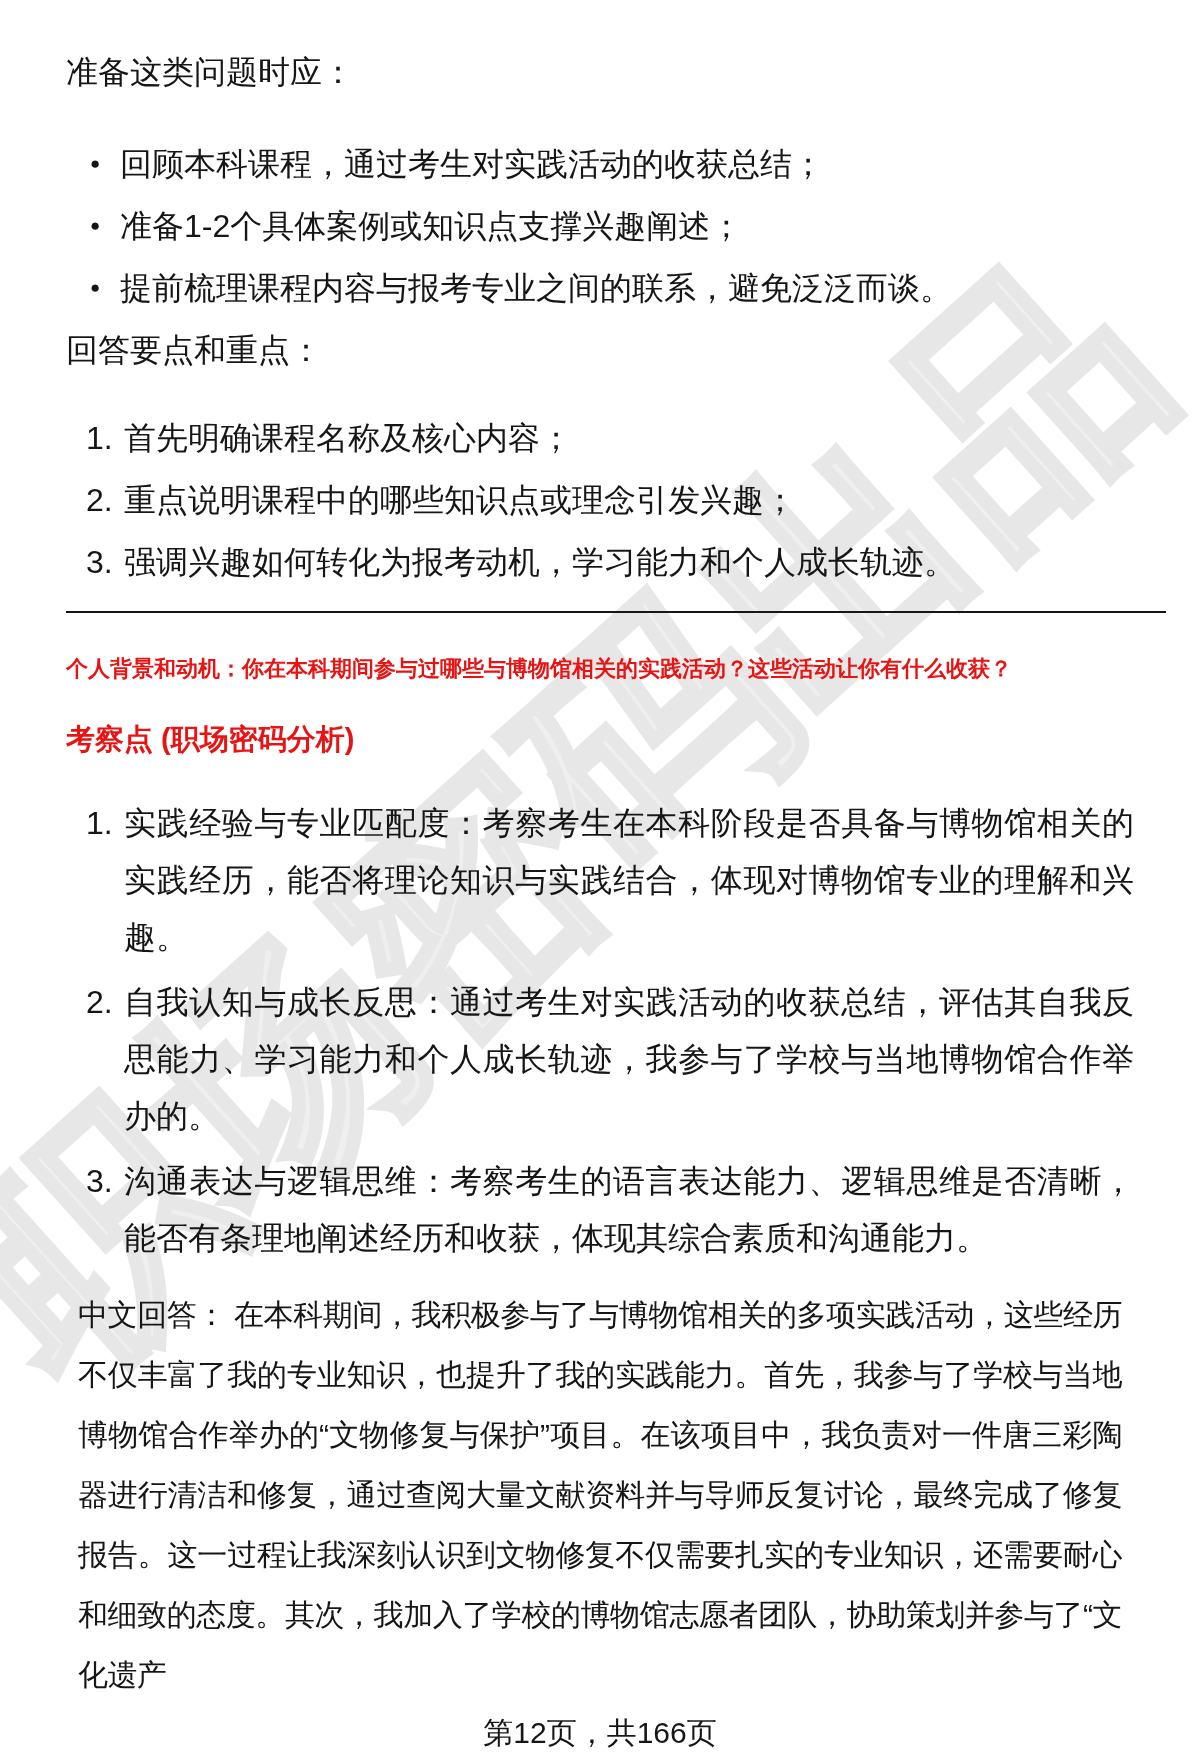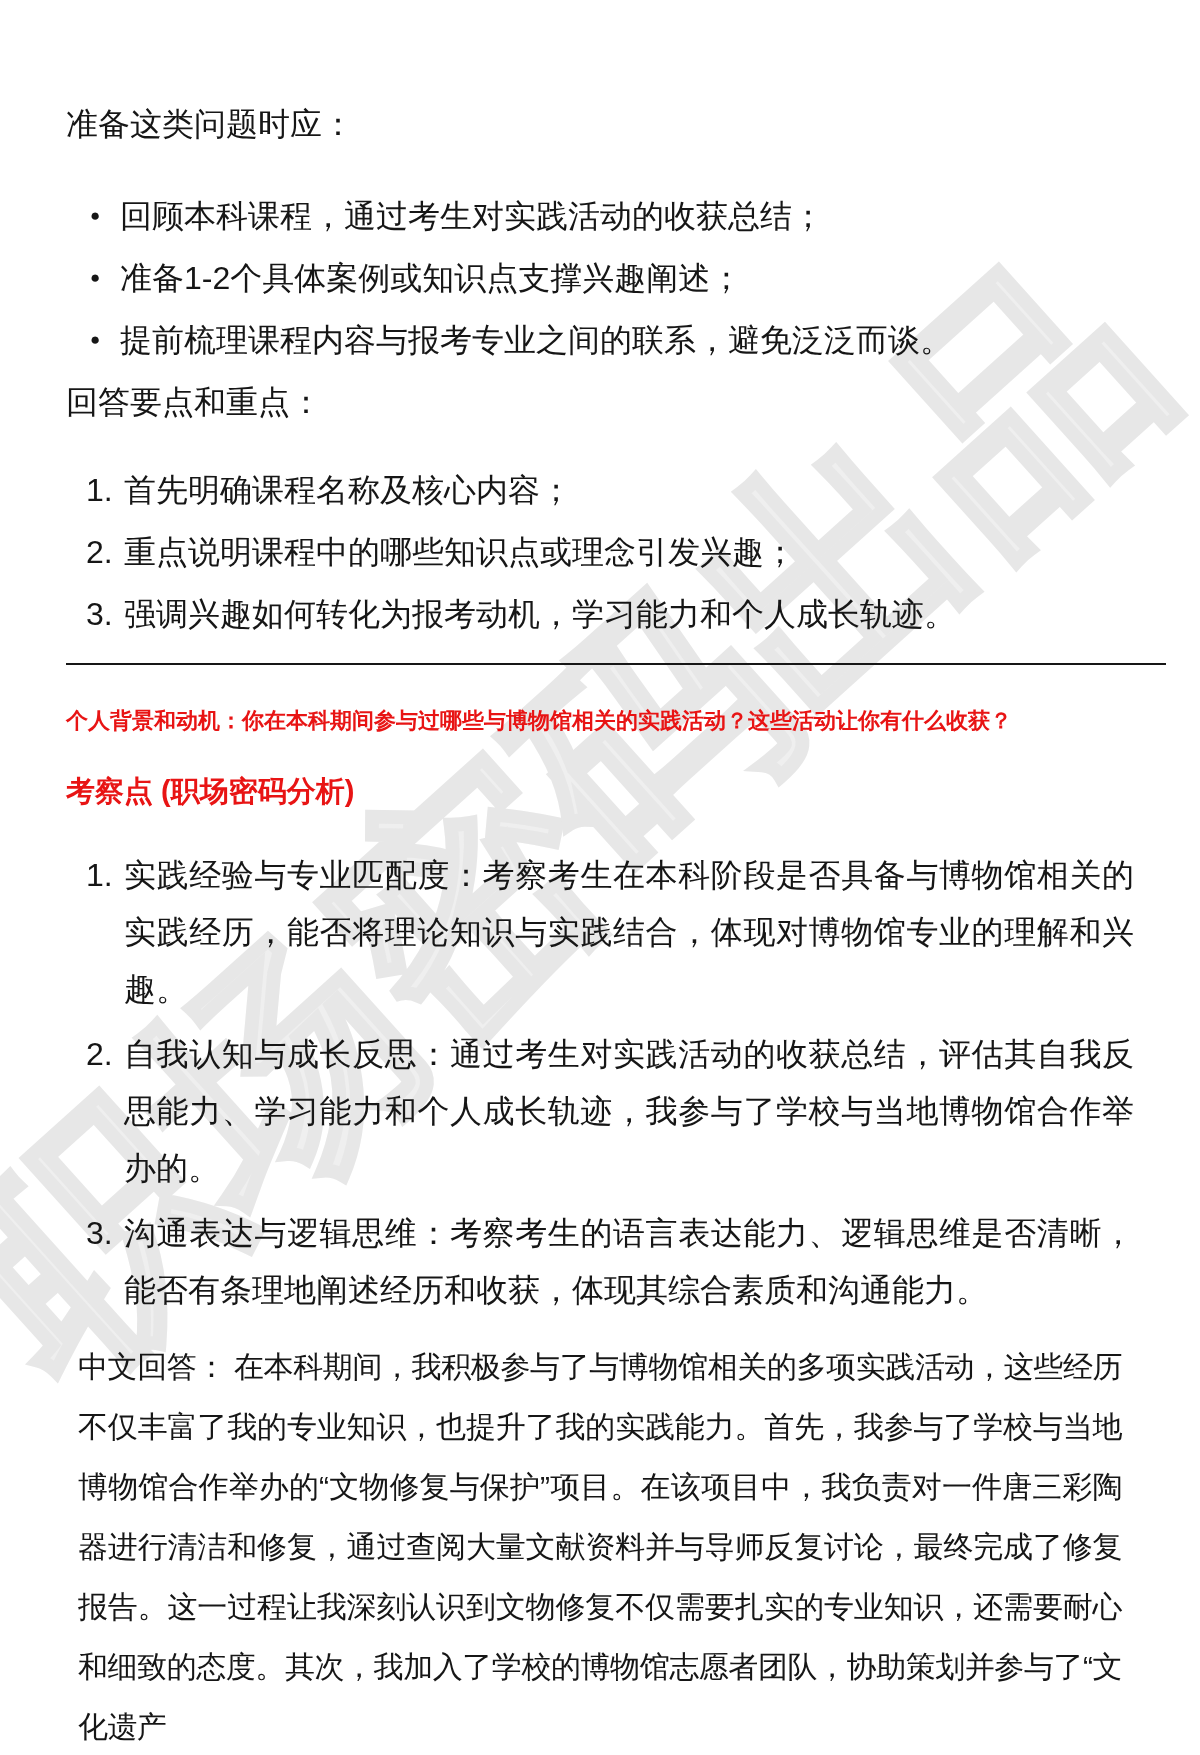--- a/index.html
+++ b/index.html
@@ -23,21 +23,21 @@
     font-size:250px;font-weight:bold;white-space:nowrap;
     color:var(--watermark);
     -webkit-text-stroke:6px #e7e7e7;
     z-index:0;pointer-events:none;user-select:none;
   }
   .content{
     position:relative;z-index:1;
     padding:0 66px;
     font-size:32px;line-height:36px;
   }
-  .prep-heading{margin:106px 0 0;}
+  .prep-heading{margin:54px 0 0;}
   p{margin:0;}
   ul.bullets{list-style:none;margin:56px 0 0;padding:0;}
   ul.bullets li{display:flex;align-items:flex-start;margin-bottom:26px;}
   .bullet-marker{flex:0 0 30px;margin-left:24px;font-size:17px;line-height:36px;}
   .section-heading{margin:10px 0 0;}
   ol.points{list-style:none;margin:52px 0 0;padding:0;}
   ol.points li{display:flex;align-items:flex-start;margin-bottom:26px;}
   .num{flex:0 0 38px;margin-left:20px;}
   .li-text{flex:1;}
   .divider{height:2px;background:var(--divider);margin-top:31px;width:1100px;}

